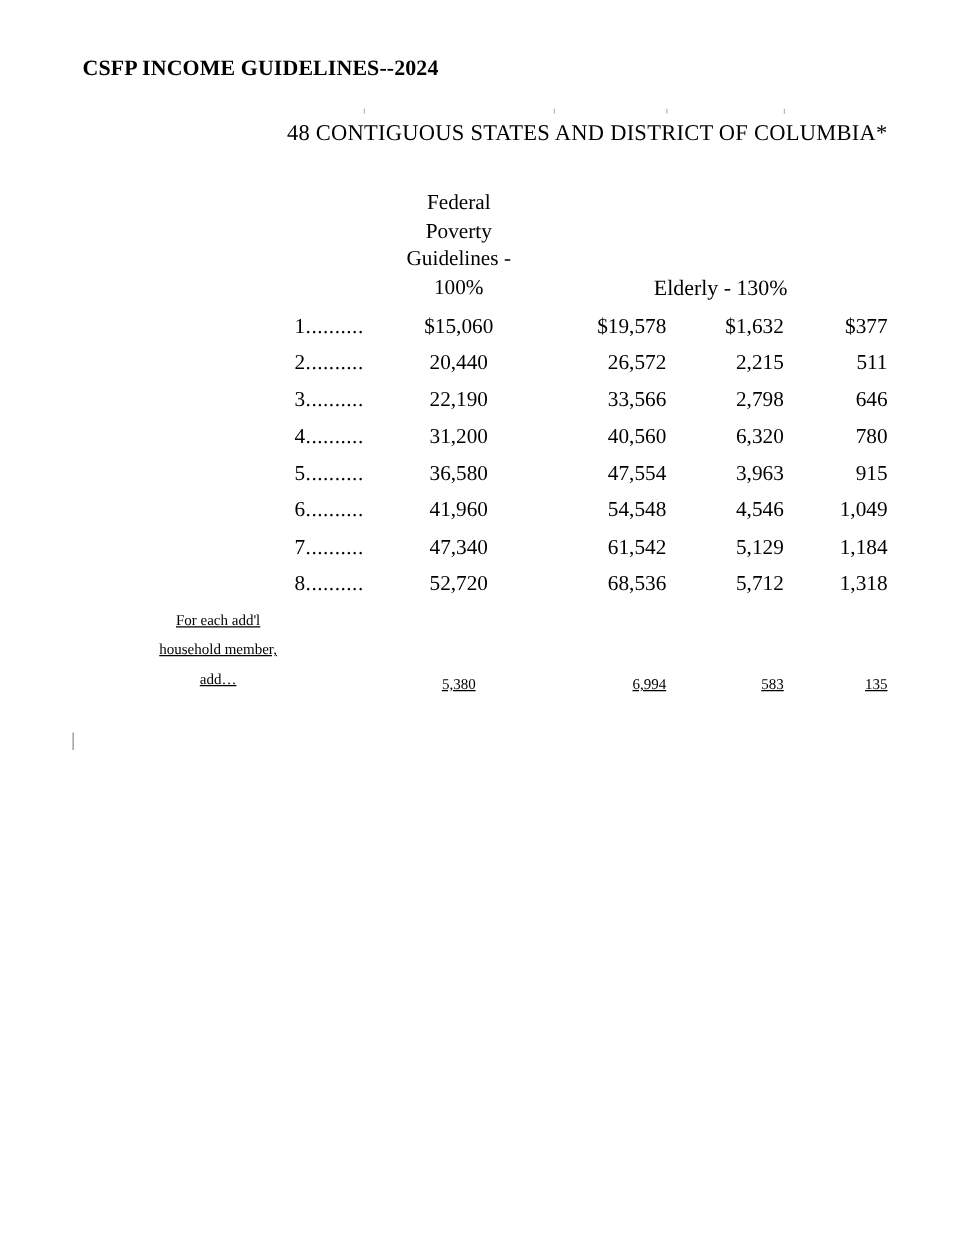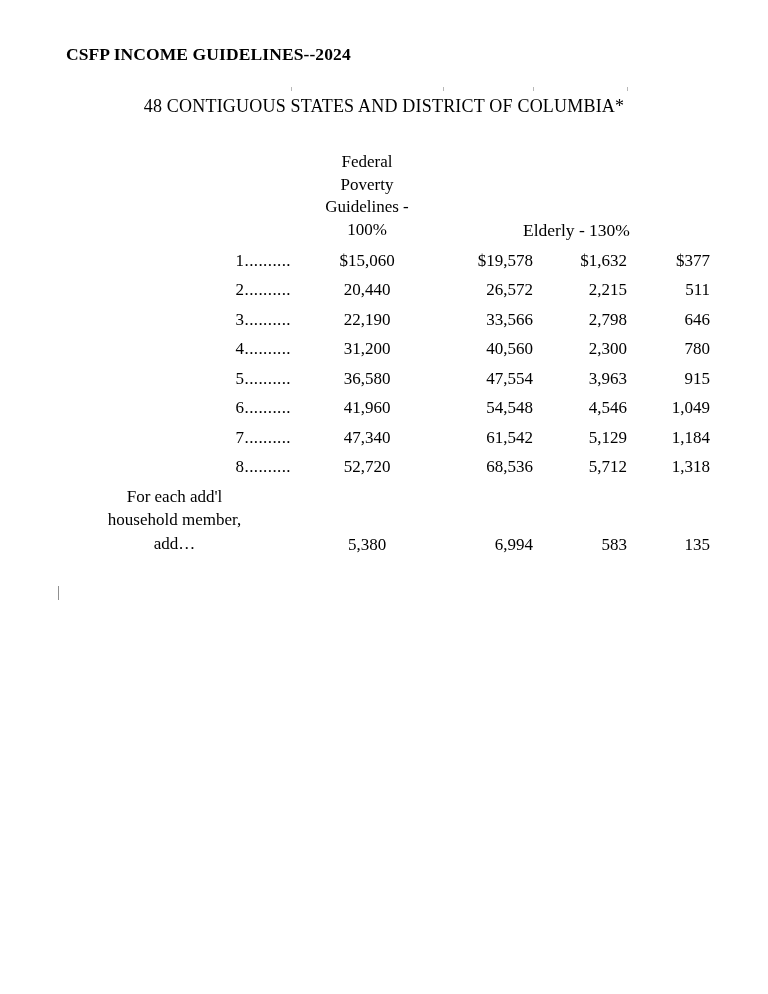--- a/index.html
+++ b/index.html
@@ -54,21 +54,21 @@
     border: 0;
   }
 
   
   .bt { border-top: 1px solid #808080; }
   .bb { border-bottom: 1px solid #808080; }
   .bl { border-left: 1px solid #808080; }
   .br { border-right: 1px solid #808080; }
 
   .banner {
-    text-align: center;
+    text-align: right;
     font-weight: bold;
     font-size: 18px;
     letter-spacing: 0.2px;
     height: 30px;
     line-height: 30px;
     vertical-align: middle;
     white-space: nowrap;
   }
 
   .hdr-block {
@@ -132,21 +132,22 @@
     font-size: 17px;
     line-height: 23.5px;
     vertical-align: bottom;
     padding-bottom: 2px;
   }
 
   .addl-row td {
     height: 78px;
     vertical-align: bottom;
     padding-bottom: 3px;
-    font-size: 17px;
+    font-size: 12px;
+    text-decoration: underline;
   }
 
   
   .tick {
     position: absolute;
     top: -4px;
     width: 1px;
     height: 4px;
     background: #b8b8b8;
   }
@@ -220,21 +221,21 @@
           <td class="size-cell bl">3..........</td>
           <td class="fpg-cell vline">22,190</td>
           <td class="num-cell vline">33,566</td>
           <td class="num-cell vline-dark">2,798</td>
           <td class="num-cell vline br">646</td>
         </tr>
         <tr class="data-row">
           <td class="size-cell bl">4..........</td>
           <td class="fpg-cell vline">31,200</td>
           <td class="num-cell vline">40,560</td>
-          <td class="num-cell vline-dark">2,300</td>
+          <td class="num-cell vline-dark">6,320</td>
           <td class="num-cell vline br">780</td>
         </tr>
         <tr class="data-row">
           <td class="size-cell bl">5..........</td>
           <td class="fpg-cell vline">36,580</td>
           <td class="num-cell vline">47,554</td>
           <td class="num-cell vline-dark">3,963</td>
           <td class="num-cell vline br">915</td>
         </tr>
         <tr class="data-row">

